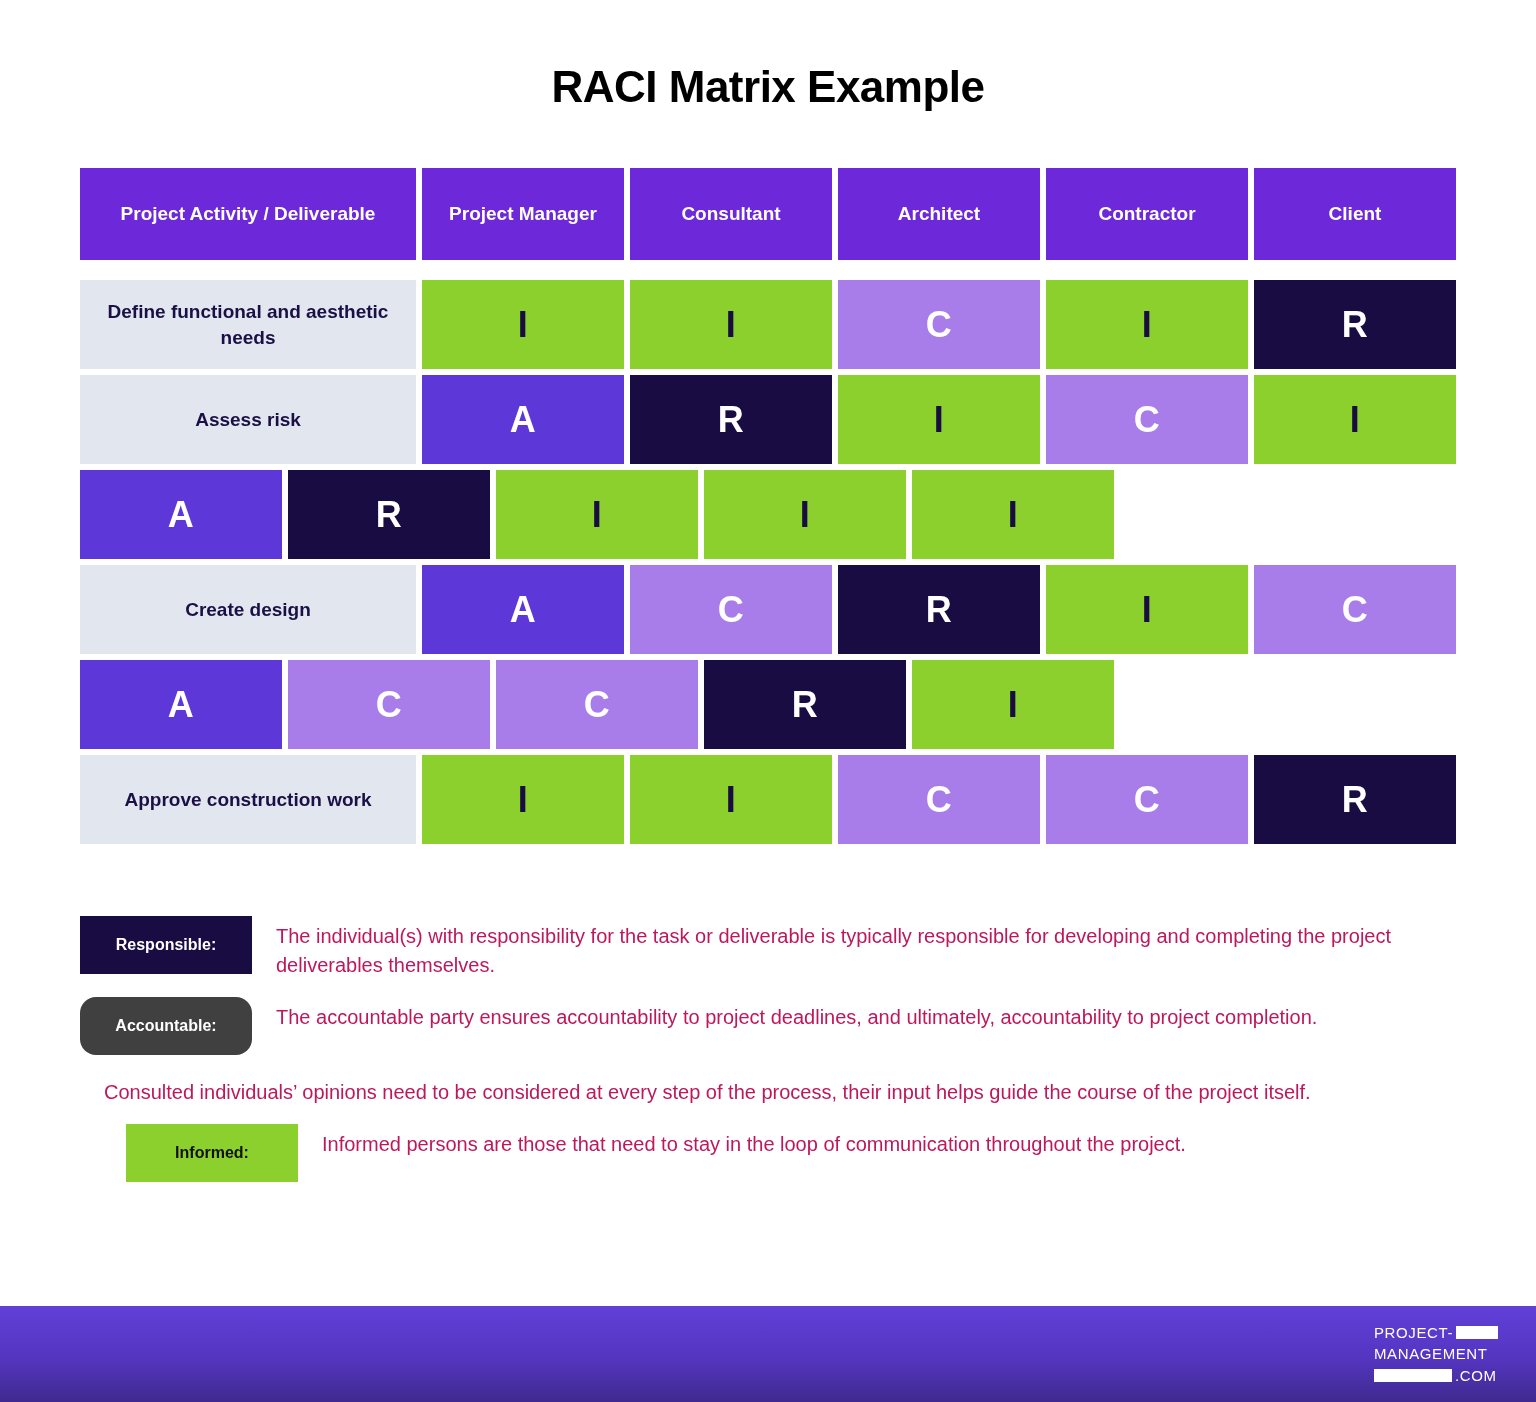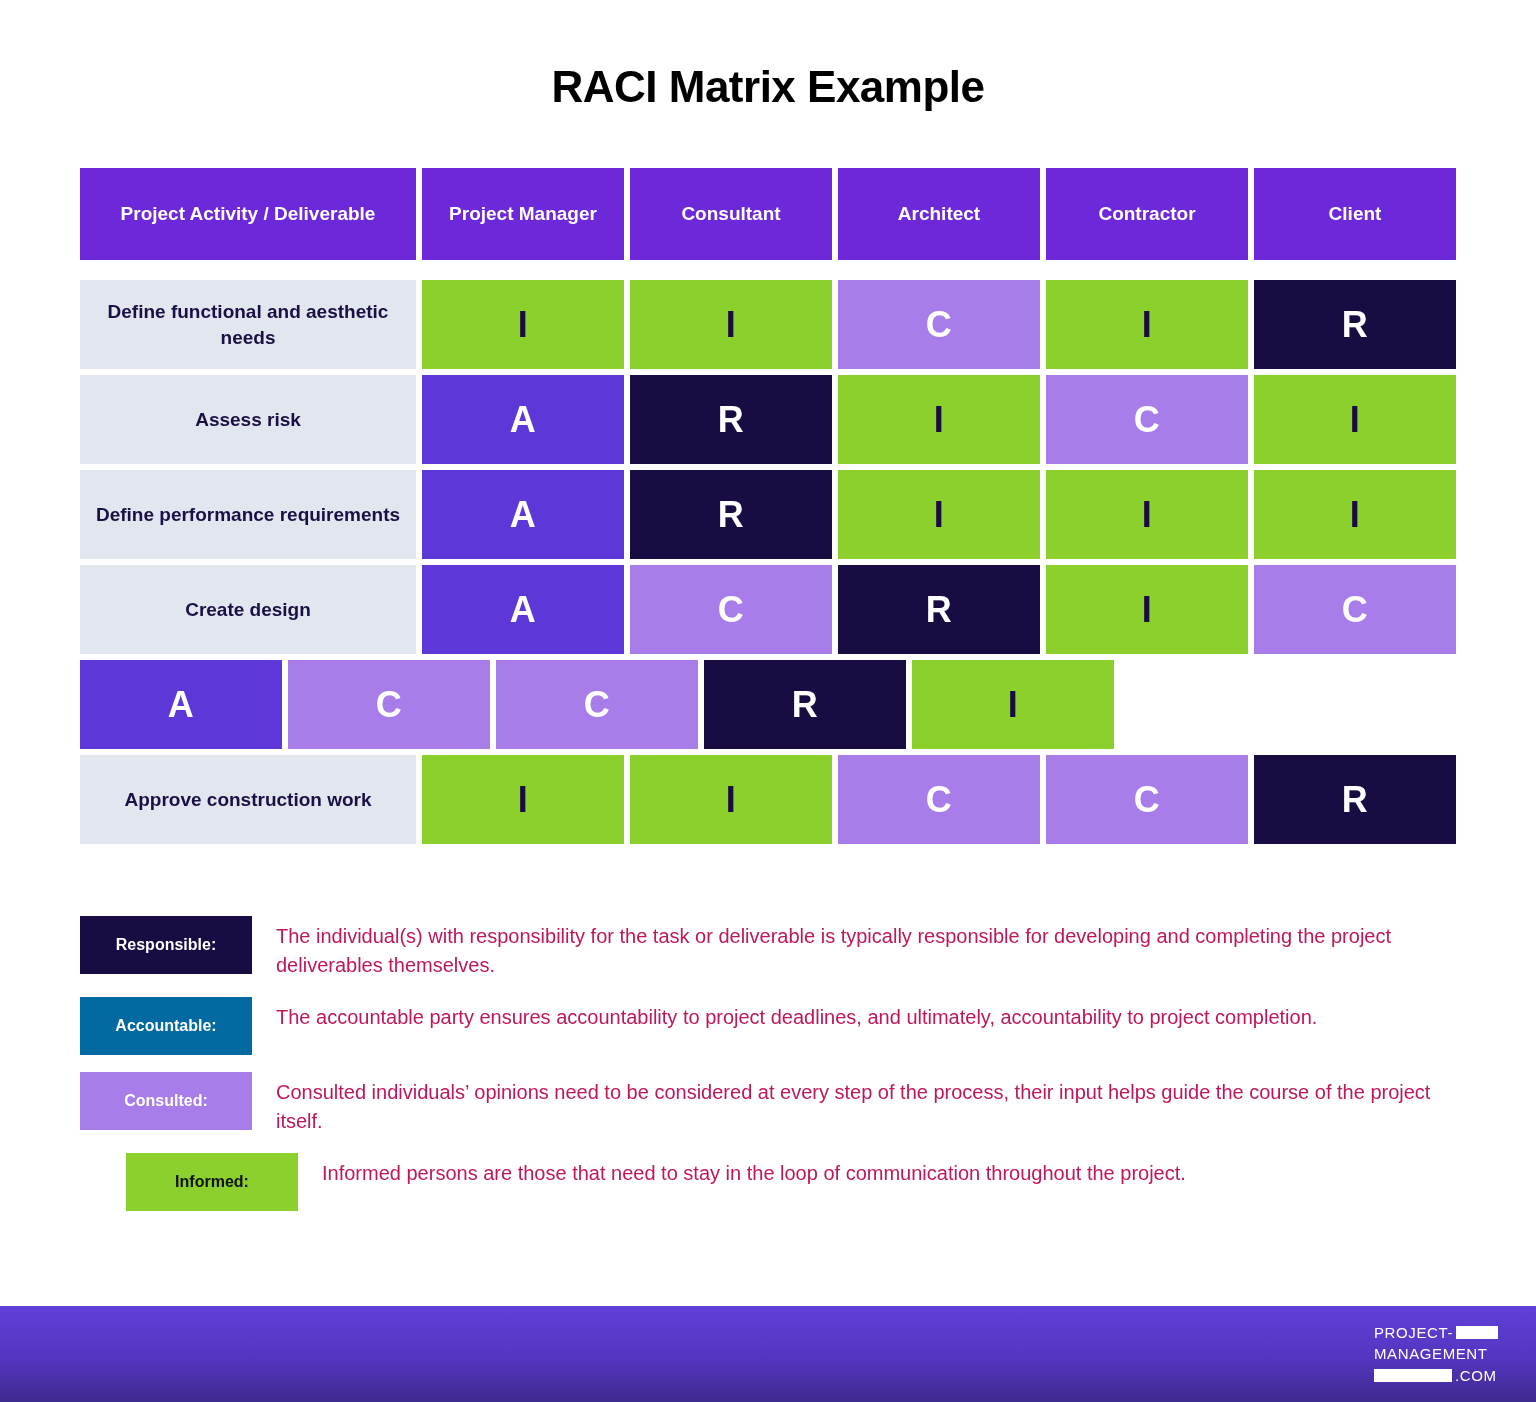--- a/index.html
+++ b/index.html
@@ -184,21 +184,20 @@
         </div>
         <div class="mrow body-row">
           <div class="cell col-activity act-cell">Assess risk</div>
           <div class="cell col-role val-cell k-A">A</div>
           <div class="cell col-role val-cell k-R">R</div>
           <div class="cell col-role val-cell k-I">I</div>
           <div class="cell col-role val-cell k-C">C</div>
           <div class="cell col-role val-cell k-I">I</div>
         </div>
         <div class="mrow body-row">
-          <div class="cell col-activity act-cell">Define performance requirements</div>
           <div class="cell col-role val-cell k-A">A</div>
           <div class="cell col-role val-cell k-R">R</div>
           <div class="cell col-role val-cell k-I">I</div>
           <div class="cell col-role val-cell k-I">I</div>
           <div class="cell col-role val-cell k-I">I</div>
         </div>
         <div class="mrow body-row">
           <div class="cell col-activity act-cell">Create design</div>
           <div class="cell col-role val-cell k-A">A</div>
           <div class="cell col-role val-cell k-C">C</div>
@@ -223,25 +222,24 @@
         </div>
       </div>
   </div>
 
   <div class="legend" id="legend-list">
       <div class="legend-row">
         <div class="legend-chip" style="background: rgb(25, 12, 66);">Responsible:</div>
         <div class="legend-desc">The individual(s) with responsibility for the task or deliverable is typically responsible for developing and completing the project deliverables themselves.</div>
       </div>
       <div class="legend-row">
-        <div class="legend-chip" style="background: #0369a1;">Accountable:</div>
+        <div class="legend-chip" style="background: #404040; border-radius: 16px;">Accountable:</div>
         <div class="legend-desc">The accountable party ensures accountability to project deadlines, and ultimately, accountability to project completion.</div>
       </div>
       <div class="legend-row">
-        <div class="legend-chip" style="background: rgb(168, 125, 234);">Consulted:</div>
         <div class="legend-desc">Consulted individuals’ opinions need to be considered at every step of the process, their input helps guide the course of the project itself.</div>
       </div>
       <div class="legend-row">
         <div class="legend-chip dark-text" style="background: rgb(140, 208, 46);">Informed:</div>
         <div class="legend-desc">Informed persons are those that need to stay in the loop of communication throughout the project.</div>
       </div>
     </div>
 
   <div class="footer">
     <div class="logo">

